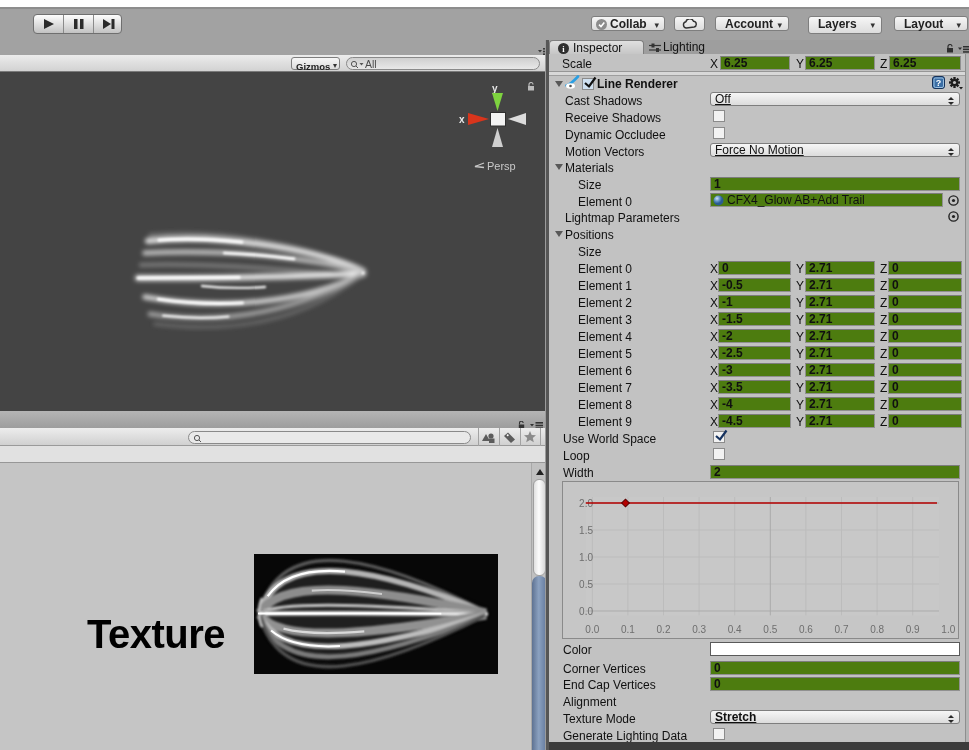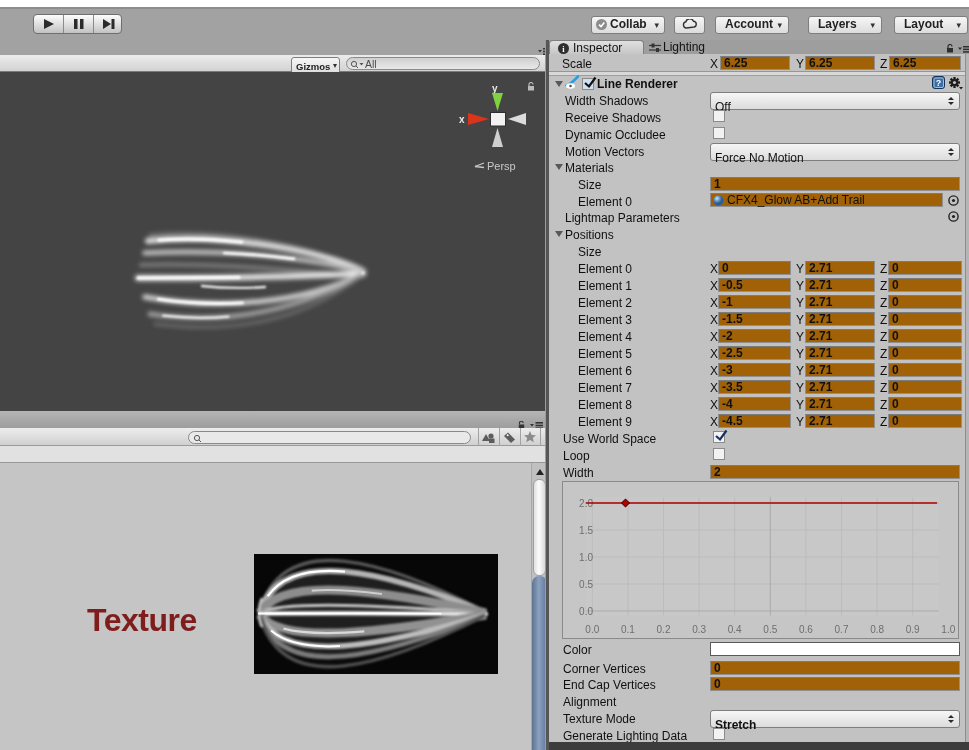--- a/index.html
+++ b/index.html
@@ -1,24 +1,24 @@
 <!DOCTYPE html>
 <html><head>
 <meta charset="utf-8">
 <style>
   html,body{margin:0;padding:0;}
   #root{position:relative;width:969px;height:750px;background:#a2a2a2;
     font-family:"Liberation Sans",sans-serif;overflow:hidden;}
   .abs{position:absolute;}
   .lbl{position:absolute;font-size:12px;color:#101010;white-space:nowrap;}
-  .fld{position:absolute;background:#a16207;border:1px solid #909090;border-top-color:#7c7c7c;
+  .fld{position:absolute;background:#4d7c0f;border:1px solid #909090;border-top-color:#7c7c7c;
     font-size:12px;font-weight:bold;color:#101010;line-height:13px;padding:0 3px;box-sizing:border-box;}
   .drop{position:absolute;border:1px solid #7e7e7e;border-radius:3px;
     background:linear-gradient(#f6f6f6,#dcdcdc);font-size:12px;color:#101010;line-height:13px;
-    box-sizing:border-box;padding:8px 4px;}
+    box-sizing:border-box;padding:0 4px;text-decoration:underline;}
   .chk{position:absolute;width:12px;height:12px;background:#f2f2f2;border:1px solid #8b8b8b;
     box-sizing:border-box;}
   .tri{position:absolute;width:0;height:0;}
   svg{display:block;}
 </style>
 </head>
 <body>
 <div id="root">
 
   <div class="abs" style="left:0;top:0;width:969px;height:7px;background:#ffffff;"></div>
@@ -177,21 +177,21 @@
     <svg class="abs" style="left:503px;top:4px;" width="13" height="11">
         <path d="M1 4 L5 0.5 L12 7.5 L8 11 Z" fill="#5c5c5c"></path>
         <circle cx="4.7" cy="3.2" r="1" fill="#fff"></circle>
       </svg>
     <svg class="abs" style="left:524px;top:3px;" width="12" height="12">
         <polygon points="6,0 7.7,4 12,4.3 8.8,7 9.8,11.3 6,9 2.2,11.3 3.2,7 0,4.3 4.3,4" fill="#8b8b8b"></polygon>
       </svg>
   </div>
   <div class="abs" style="left:0;top:446px;width:546px;height:17px;background:#e1e1e1;border-bottom:1px solid #979797;box-sizing:border-box;"></div>
   <div class="abs" style="left:0;top:463px;width:546px;height:287px;background:#c5c5c5;">
-    <div class="abs" style="left:87px;top:139px;font-size:32px;font-weight:bold;color:#7f1d1d;letter-spacing:-0.5px;">Texture</div>
+    <div class="abs" style="left:87px;top:149px;font-size:40px;font-weight:bold;color:#000000;letter-spacing:-0.5px;">Texture</div>
 
     <svg class="abs" style="left:254px;top:91px;" width="244" height="120" viewBox="0 0 244 120">
       <rect x="0" y="0" width="244" height="120" fill="#070707"></rect>
       <defs>
           <filter id="bl3" x="-10%" y="-10%" width="120%" height="120%">
             <feGaussianBlur stdDeviation="1.2"></feGaussianBlur>
           </filter>
       <filter id="bl4" x="-10%" y="-10%" width="120%" height="120%">
             <feGaussianBlur stdDeviation="0.7"></feGaussianBlur>
           </filter>
@@ -301,21 +301,21 @@
             <line x1="6.5" y1="1" x2="6.5" y2="12"></line>
             <line x1="1" y1="6.5" x2="12" y2="6.5"></line>
             <line x1="2.6" y1="2.6" x2="10.4" y2="10.4"></line>
             <line x1="10.4" y1="2.6" x2="2.6" y2="10.4"></line>
           </g>
           <circle cx="6.5" cy="6.5" r="1.6" fill="#c2c2c2"></circle>
           <polygon points="11,11 15,11 13,13.5"></polygon>
         </g>
       </svg>
 
-    <span class="lbl" style="left:16px;top:54px;">Width Shadows</span>
+    <span class="lbl" style="left:16px;top:54px;">Cast Shadows</span>
     <div class="drop" style="left:161px;top:52px;width:250px;height:14px;"><span style="position:relative;top:0px;">Off</span><svg class="abs" style="right:5px;top:3.5px" width="6" height="8">
           <polygon points="3,0 6,3 0,3" fill="#2a2a2a"></polygon>
           <polygon points="3,8 6,5 0,5" fill="#2a2a2a"></polygon>
         </svg></div>
     <span class="lbl" style="left:16px;top:71px;">Receive Shadows</span>
     <div class="chk" style="left:164px;top:70px;"></div>
     <span class="lbl" style="left:16px;top:88px;">Dynamic Occludee</span>
     <div class="chk" style="left:164px;top:87px;"></div>
     <span class="lbl" style="left:16px;top:105px;">Motion Vectors</span>
     <div class="drop" style="left:161px;top:103px;width:250px;height:14px;"><span>Force No Motion</span><svg class="abs" style="right:5px;top:3.5px" width="6" height="8">

